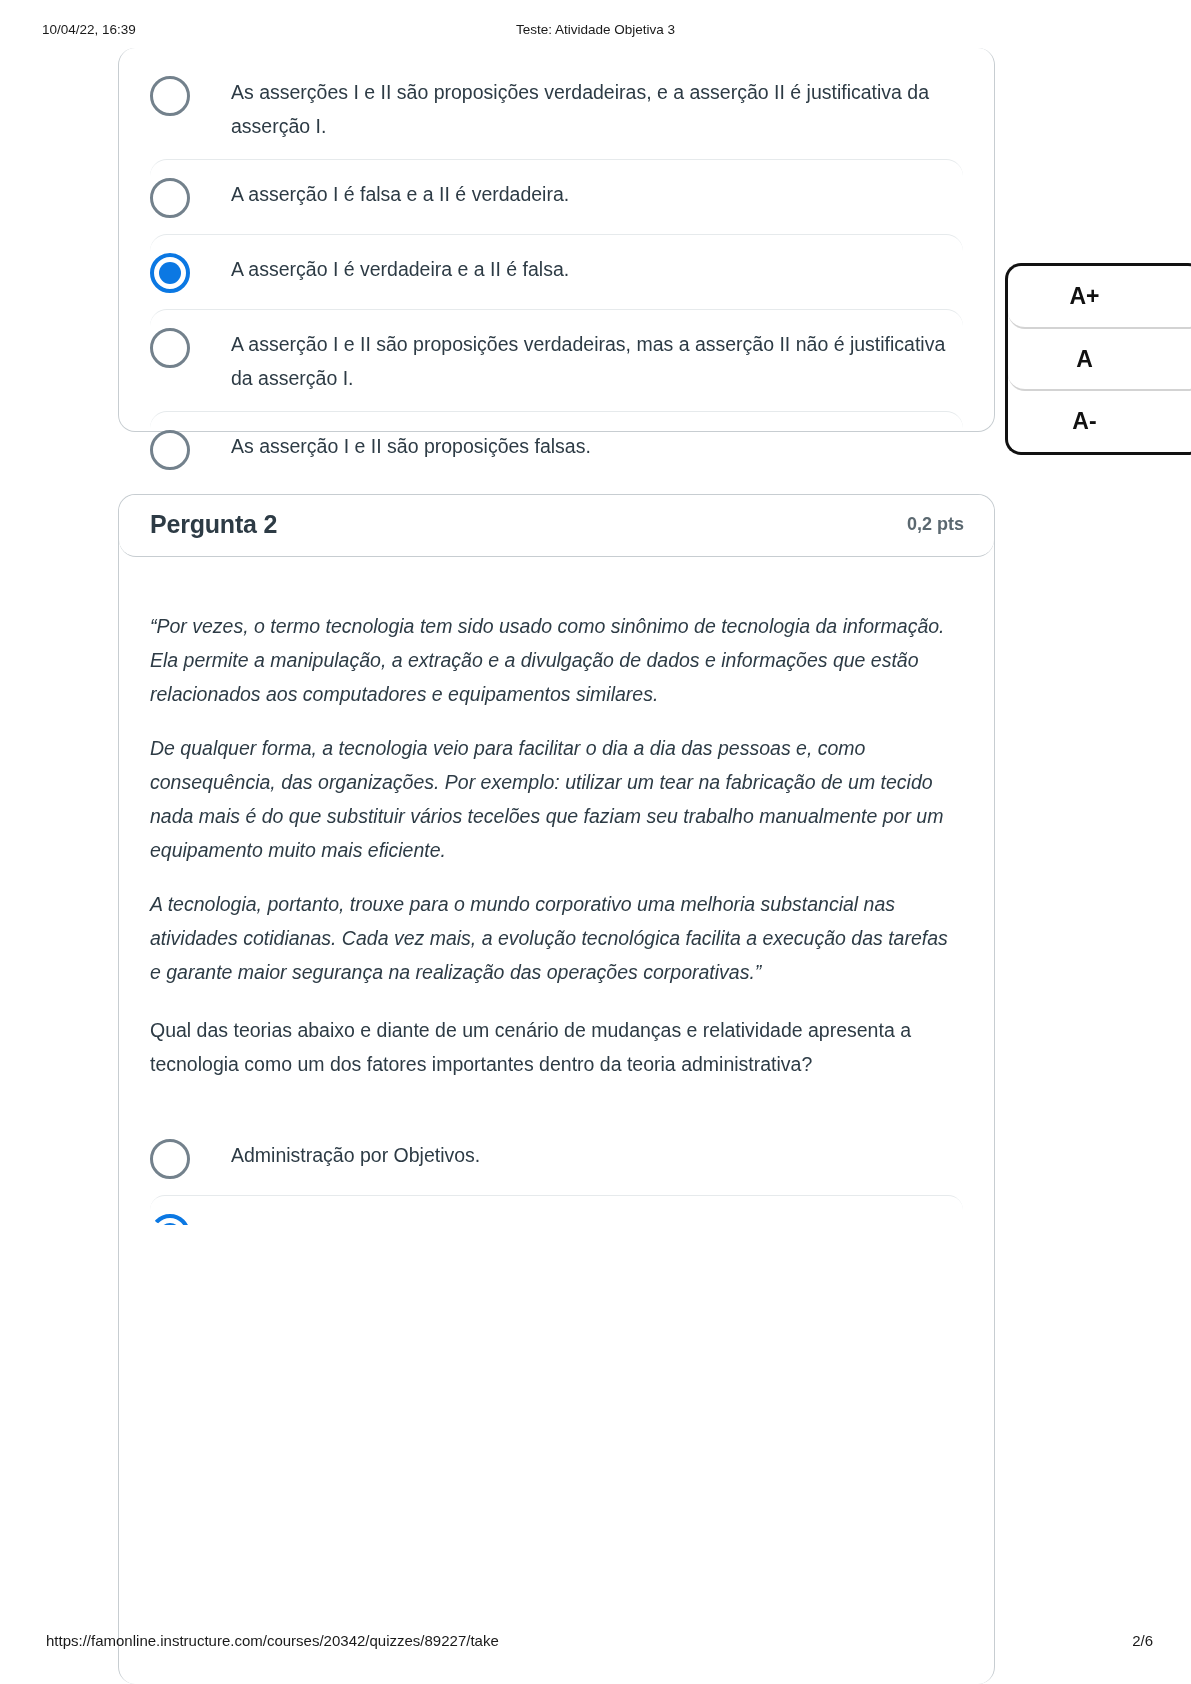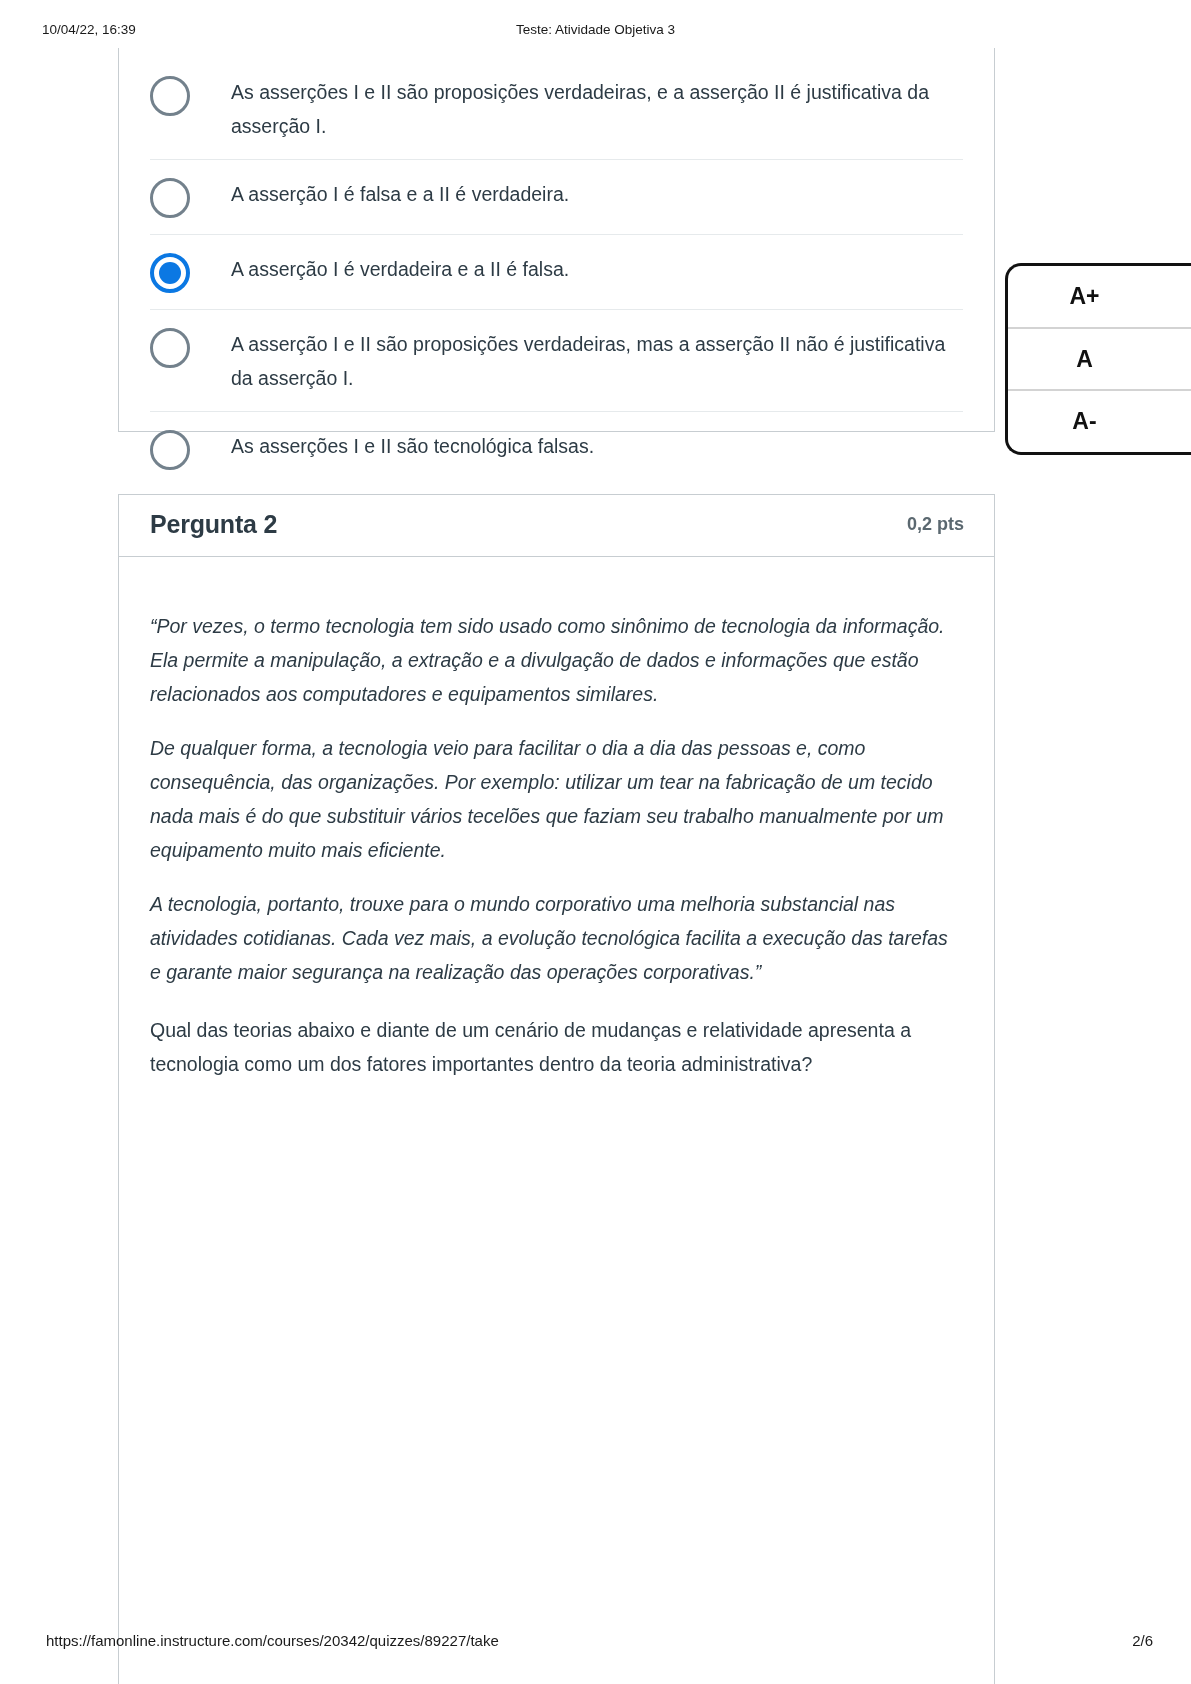--- a/index.html
+++ b/index.html
@@ -1,15 +1,15 @@
 <!DOCTYPE html>
 <html><head>
 <meta charset="utf-8">
 <style>
-  * { box-sizing: border-box; margin: 0; padding: 0; }
+  * { box-sizing: border-box; margin: 0; padding: 0; border-radius: 17px; }
 
   html, body {
     width: 1191px;
     height: 1684px;
     background: #ffffff;
     font-family: "Liberation Sans", sans-serif;
     overflow: hidden;
   }
 
   .page {
@@ -257,21 +257,21 @@
           <span class="answer-label">A asserção I é verdadeira e a II é falsa.</span>
         </div>
 
         <div class="answer">
           <span class="radio"></span>
           <span class="answer-label">A asserção I e II são proposições verdadeiras, mas a asserção II não é justificativa da asserção I.</span>
         </div>
 
         <div class="answer">
           <span class="radio"></span>
-          <span class="answer-label">As asserções I e II são tecnológica falsas.</span>
+          <span class="answer-label">As asserção I e II são proposições falsas.</span>
         </div>
 
       </div>
     </div>
   </div>
 
   <div class="a11y-widget">
     <div class="a11y-btn">A+</div>
     <div class="a11y-btn">A</div>
     <div class="a11y-btn">A-</div>
@@ -291,20 +291,33 @@
 
         <p class="quote spaced">“Por vezes, o termo tecnologia tem sido usado como sinônimo de tecnologia da informação. Ela permite a manipulação, a extração e a divulgação de dados e informações que estão relacionados aos computadores e equipamentos similares.</p>
         <p class="quote">De qualquer forma, a tecnologia veio para facilitar o dia a dia das pessoas e, como consequência, das organizações. Por exemplo: utilizar um tear na fabricação de um tecido nada mais é do que substituir vários tecelões que faziam seu trabalho manualmente por um equipamento muito mais eficiente.</p>
         <p class="quote">A tecnologia, portanto, trouxe para o mundo corporativo uma melhoria substancial nas atividades cotidianas. Cada vez mais, a evolução tecnológica facilita a execução das tarefas e garante maior segurança na realização das operações corporativas.”</p>
 
 
         <p class="final-q">Qual das teorias abaixo e diante de um cenário de mudanças e relatividade apresenta a tecnologia como um dos fatores importantes dentro da teoria administrativa?</p>
 
       </div>
 
+      <div class="answers">
+
+        <div class="answer">
+          <span class="radio"></span>
+          <span class="answer-label">Administração por Objetivos.</span>
+        </div>
+
+        <div class="answer clipped">
+          <span class="radio selected"></span>
+          <span class="answer-label"></span>
+        </div>
+
+      </div>
 
     </div>
   </div>
 
   <div class="print-footer">
     <span class="pf-left">https://famonline.instructure.com/courses/20342/quizzes/89227/take</span>
     <span class="pf-right">2/6</span>
   </div>
 
 </div>

